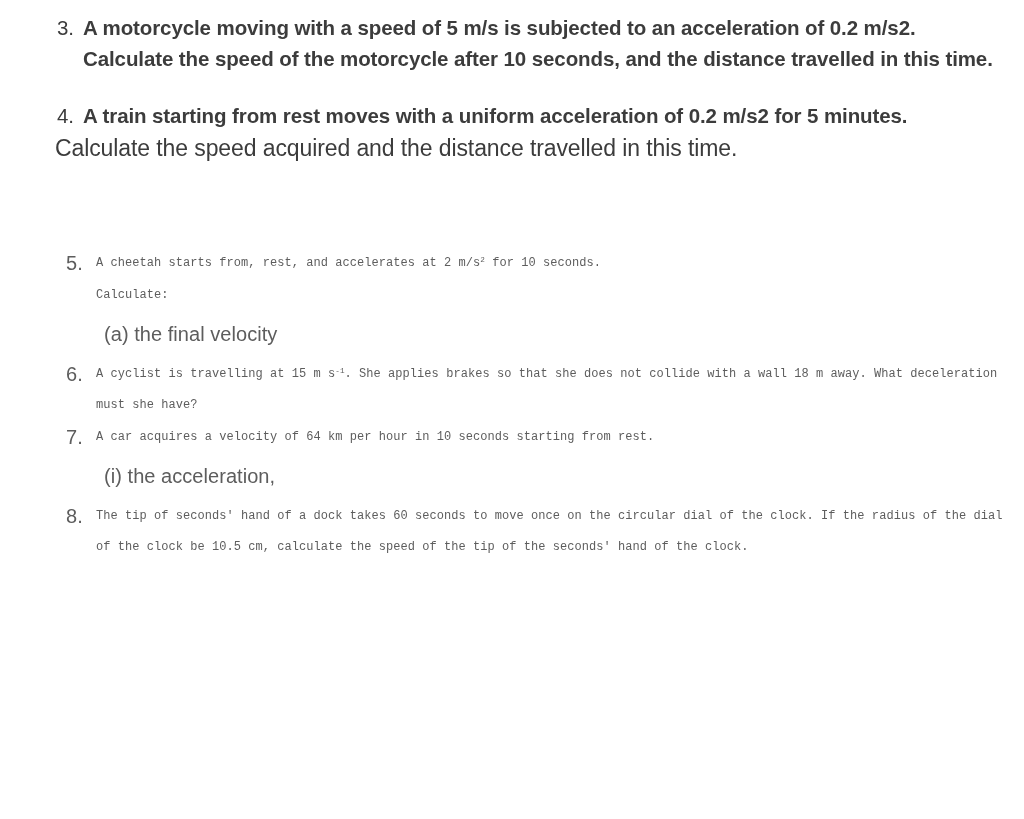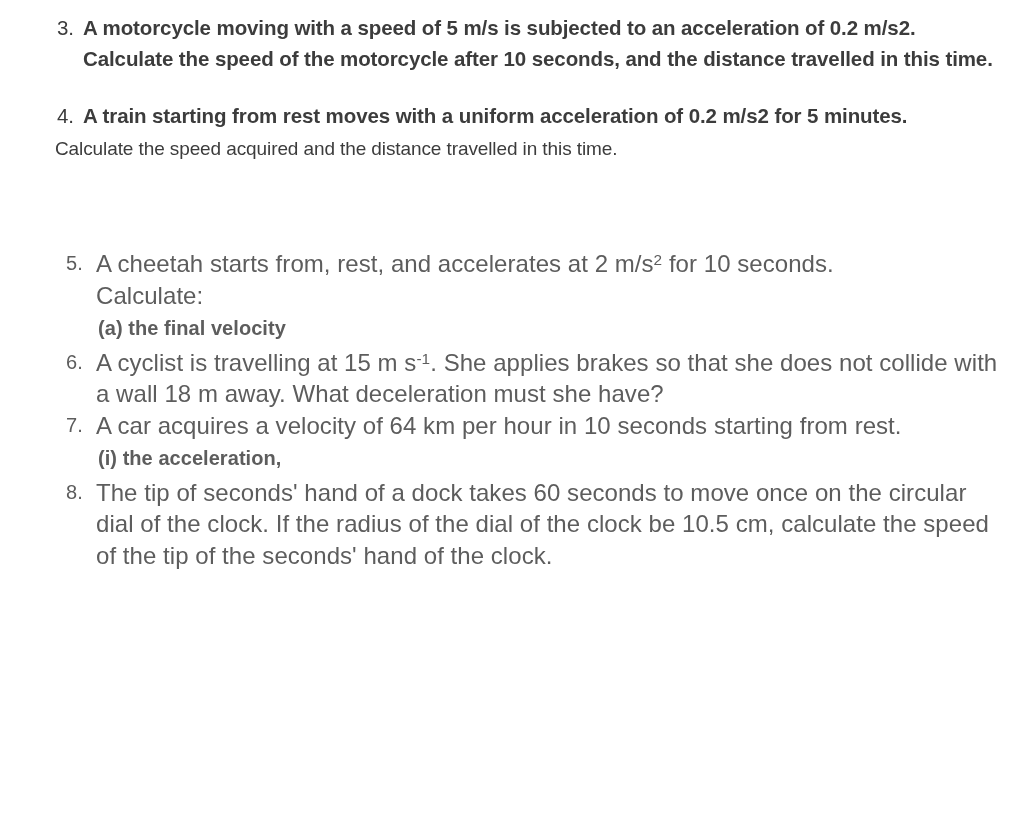--- a/index.html
+++ b/index.html
@@ -51,21 +51,21 @@
   .block-a .q-body {
     flex: 1 1 auto;
     padding-right: 12px;
     max-width: 920px;
     font-weight: bold;
   }
   .gap-a { height: 26px; }
 
   .loose-line {
     color: #3c3c3c;
-    font-size: 19px;
+    font-size: 23px;
     line-height: 31px;
     letter-spacing: -0.1px;
     padding-left: 55px;
     margin-top: 2px;
   }
 
   
   .block-b {
     position: absolute;
     left: 0;
@@ -88,33 +88,33 @@
     padding-left: 66px;
     box-sizing: content-box;
   }
   .block-b .q-body {
     flex: 1 1 auto;
     padding-right: 12px;
     max-width: 910px;
   }
   .sub-list {
     list-style: none;
-    margin: 2px;
+    margin: 8px;
     padding: 0;
-    font-weight: bold;
   }
   .sub-item {
     font-size: 20px;
     line-height: 31.5px;
     letter-spacing: 0.05px;
   }
   .cont-line {
-    font-size: 24px;
+    font-size: 12px;
     line-height: 31.5px;
     letter-spacing: 0.05px;
+    font-family: Liberation Mono, monospace;
   }
   sup {
     font-size: 0.64em;
     vertical-align: 0.46em;
     line-height: 0;
   }
 </style>
 </head>
 <body>
 

